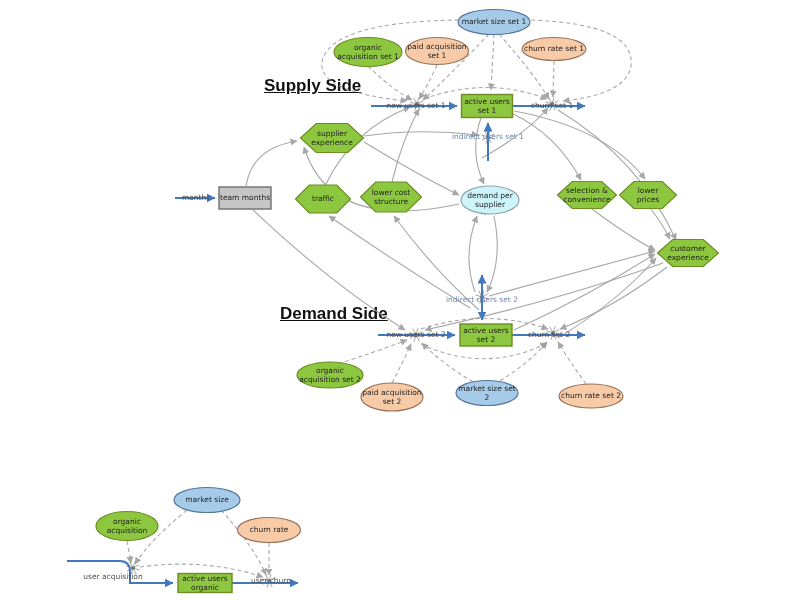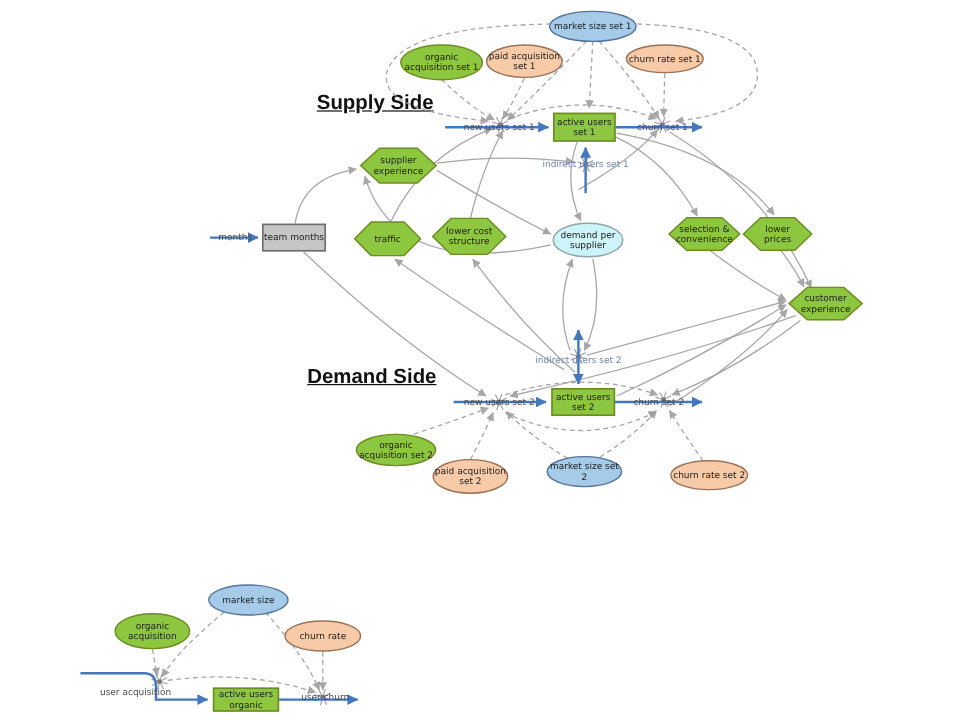--- a/index.html
+++ b/index.html
@@ -1,20 +1,20 @@
 <!DOCTYPE html>
 <html><head>
 <meta charset="utf-8">
 <style>
   html,body{margin:0;padding:0;background:#ffffff;width:800px;height:600px;overflow:hidden;}
   body{font-family:"DejaVu Sans",sans-serif;position:relative;}
   .heading{position:absolute;font-family:"Liberation Sans",sans-serif;font-weight:bold;
            font-size:17px;color:#111;text-decoration:underline;white-space:nowrap;}
   #supply-heading{left:264px;top:76px;}
-  #demand-heading{left:256px;top:304px;}
+  #demand-heading{left:280px;top:304px;}
   svg{position:absolute;left:0;top:0;}
   text{font-family:"DejaVu Sans",sans-serif;}
 </style>
 </head>
 <body>
 
 <div class="heading" id="supply-heading">Supply Side</div>
 <div class="heading" id="demand-heading">Demand Side</div>
 
 <svg id="diagram" width="800" height="600" viewBox="0 0 800 600">

